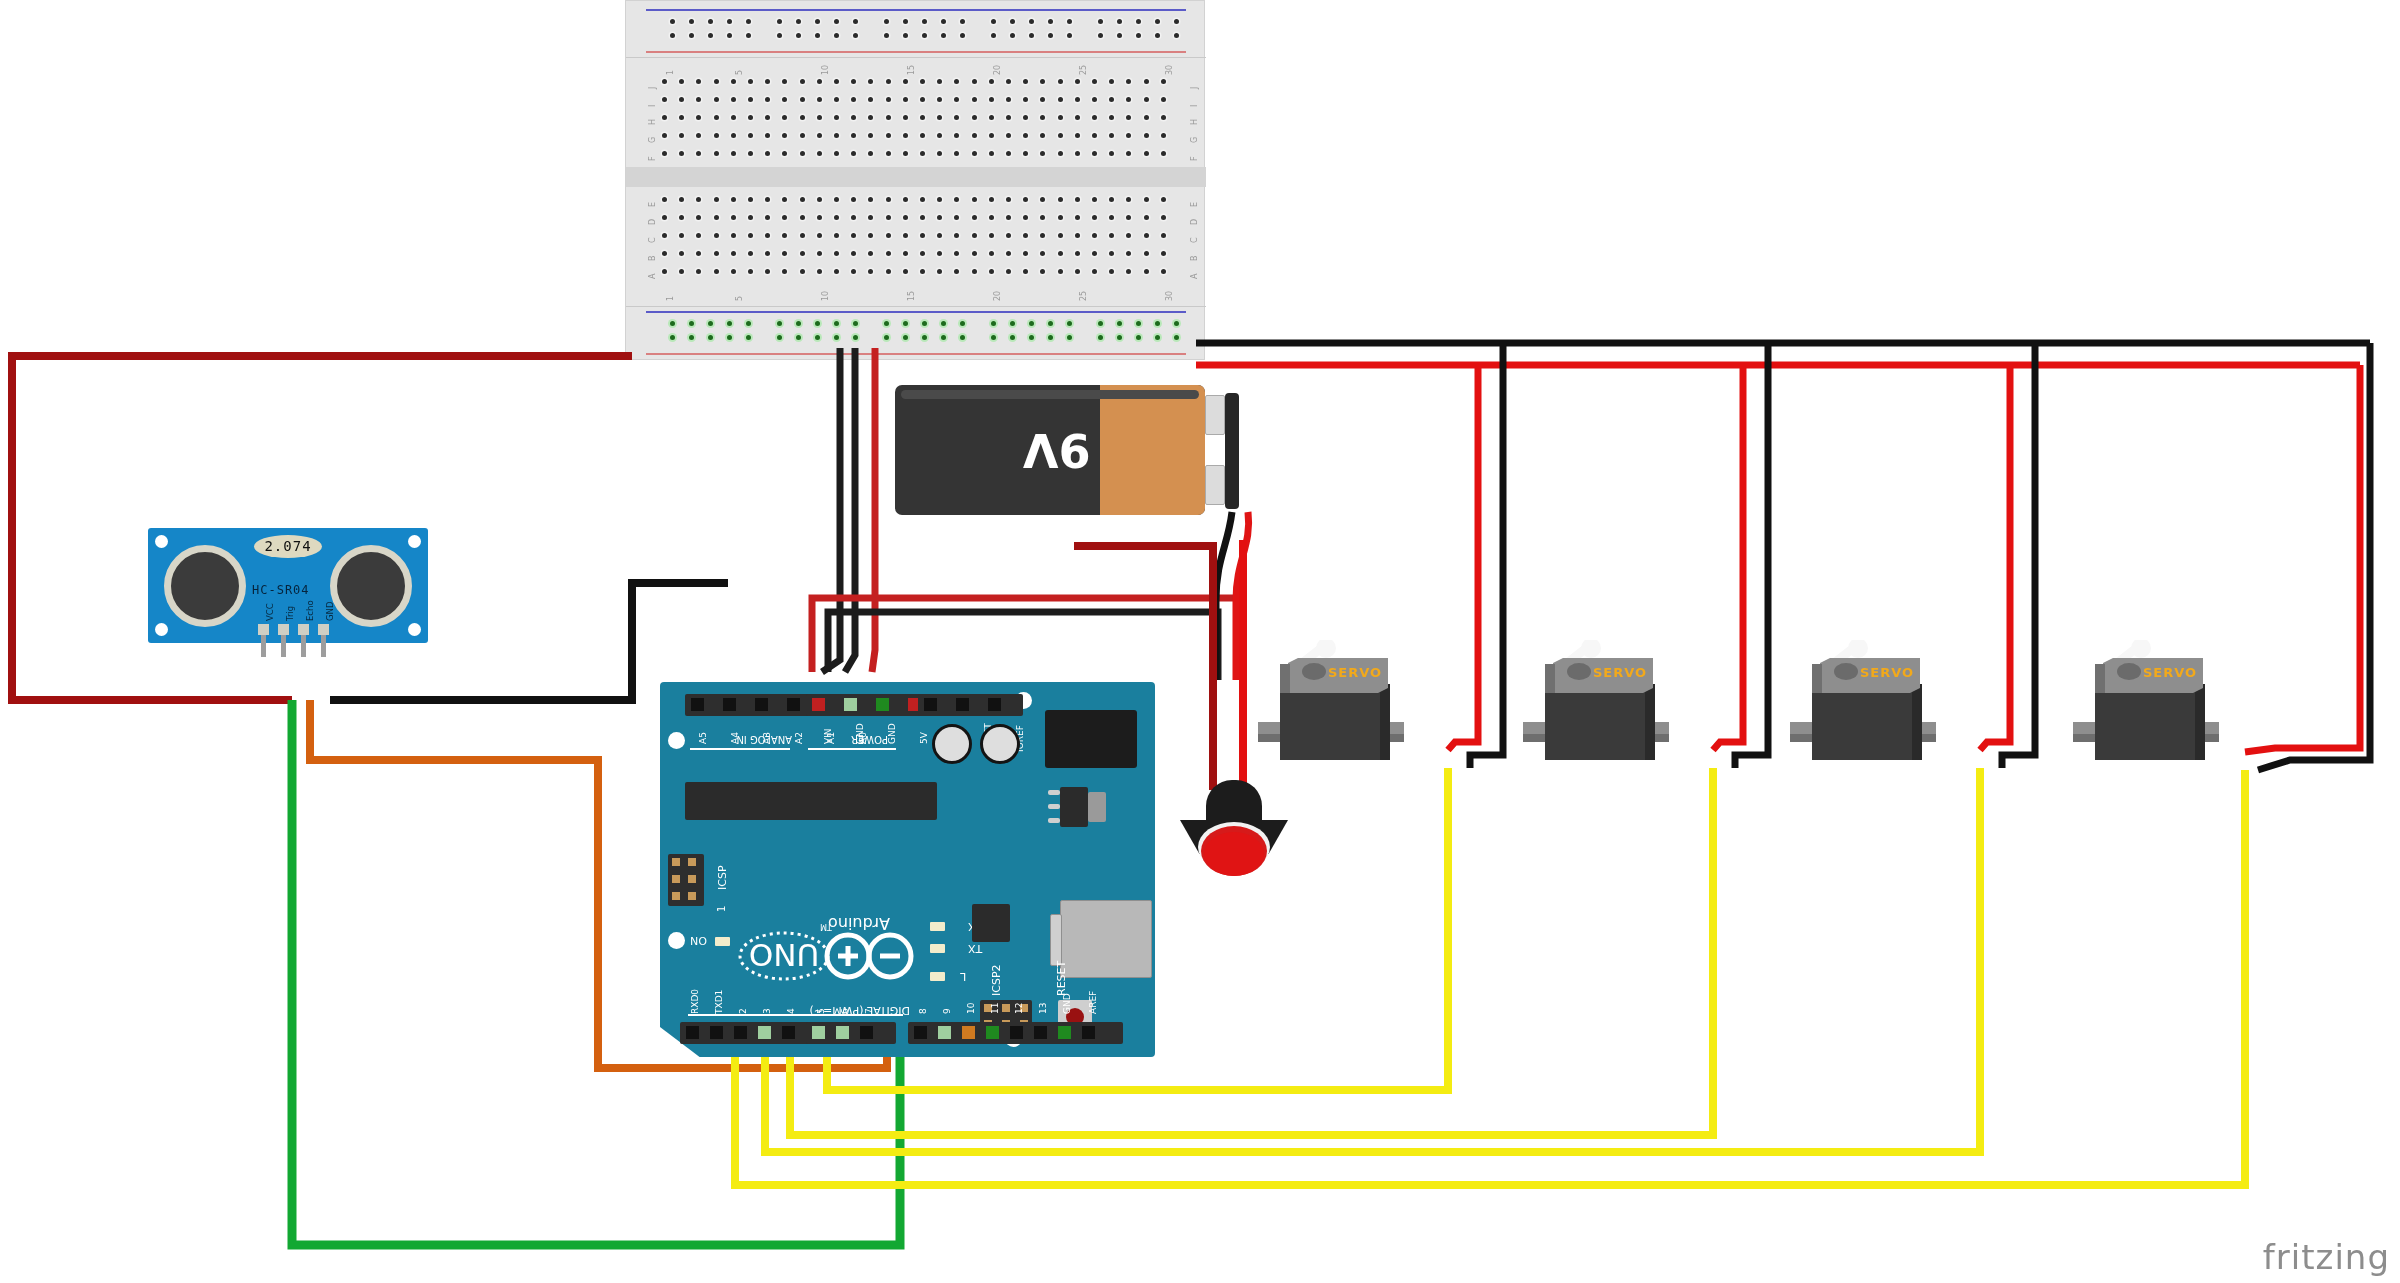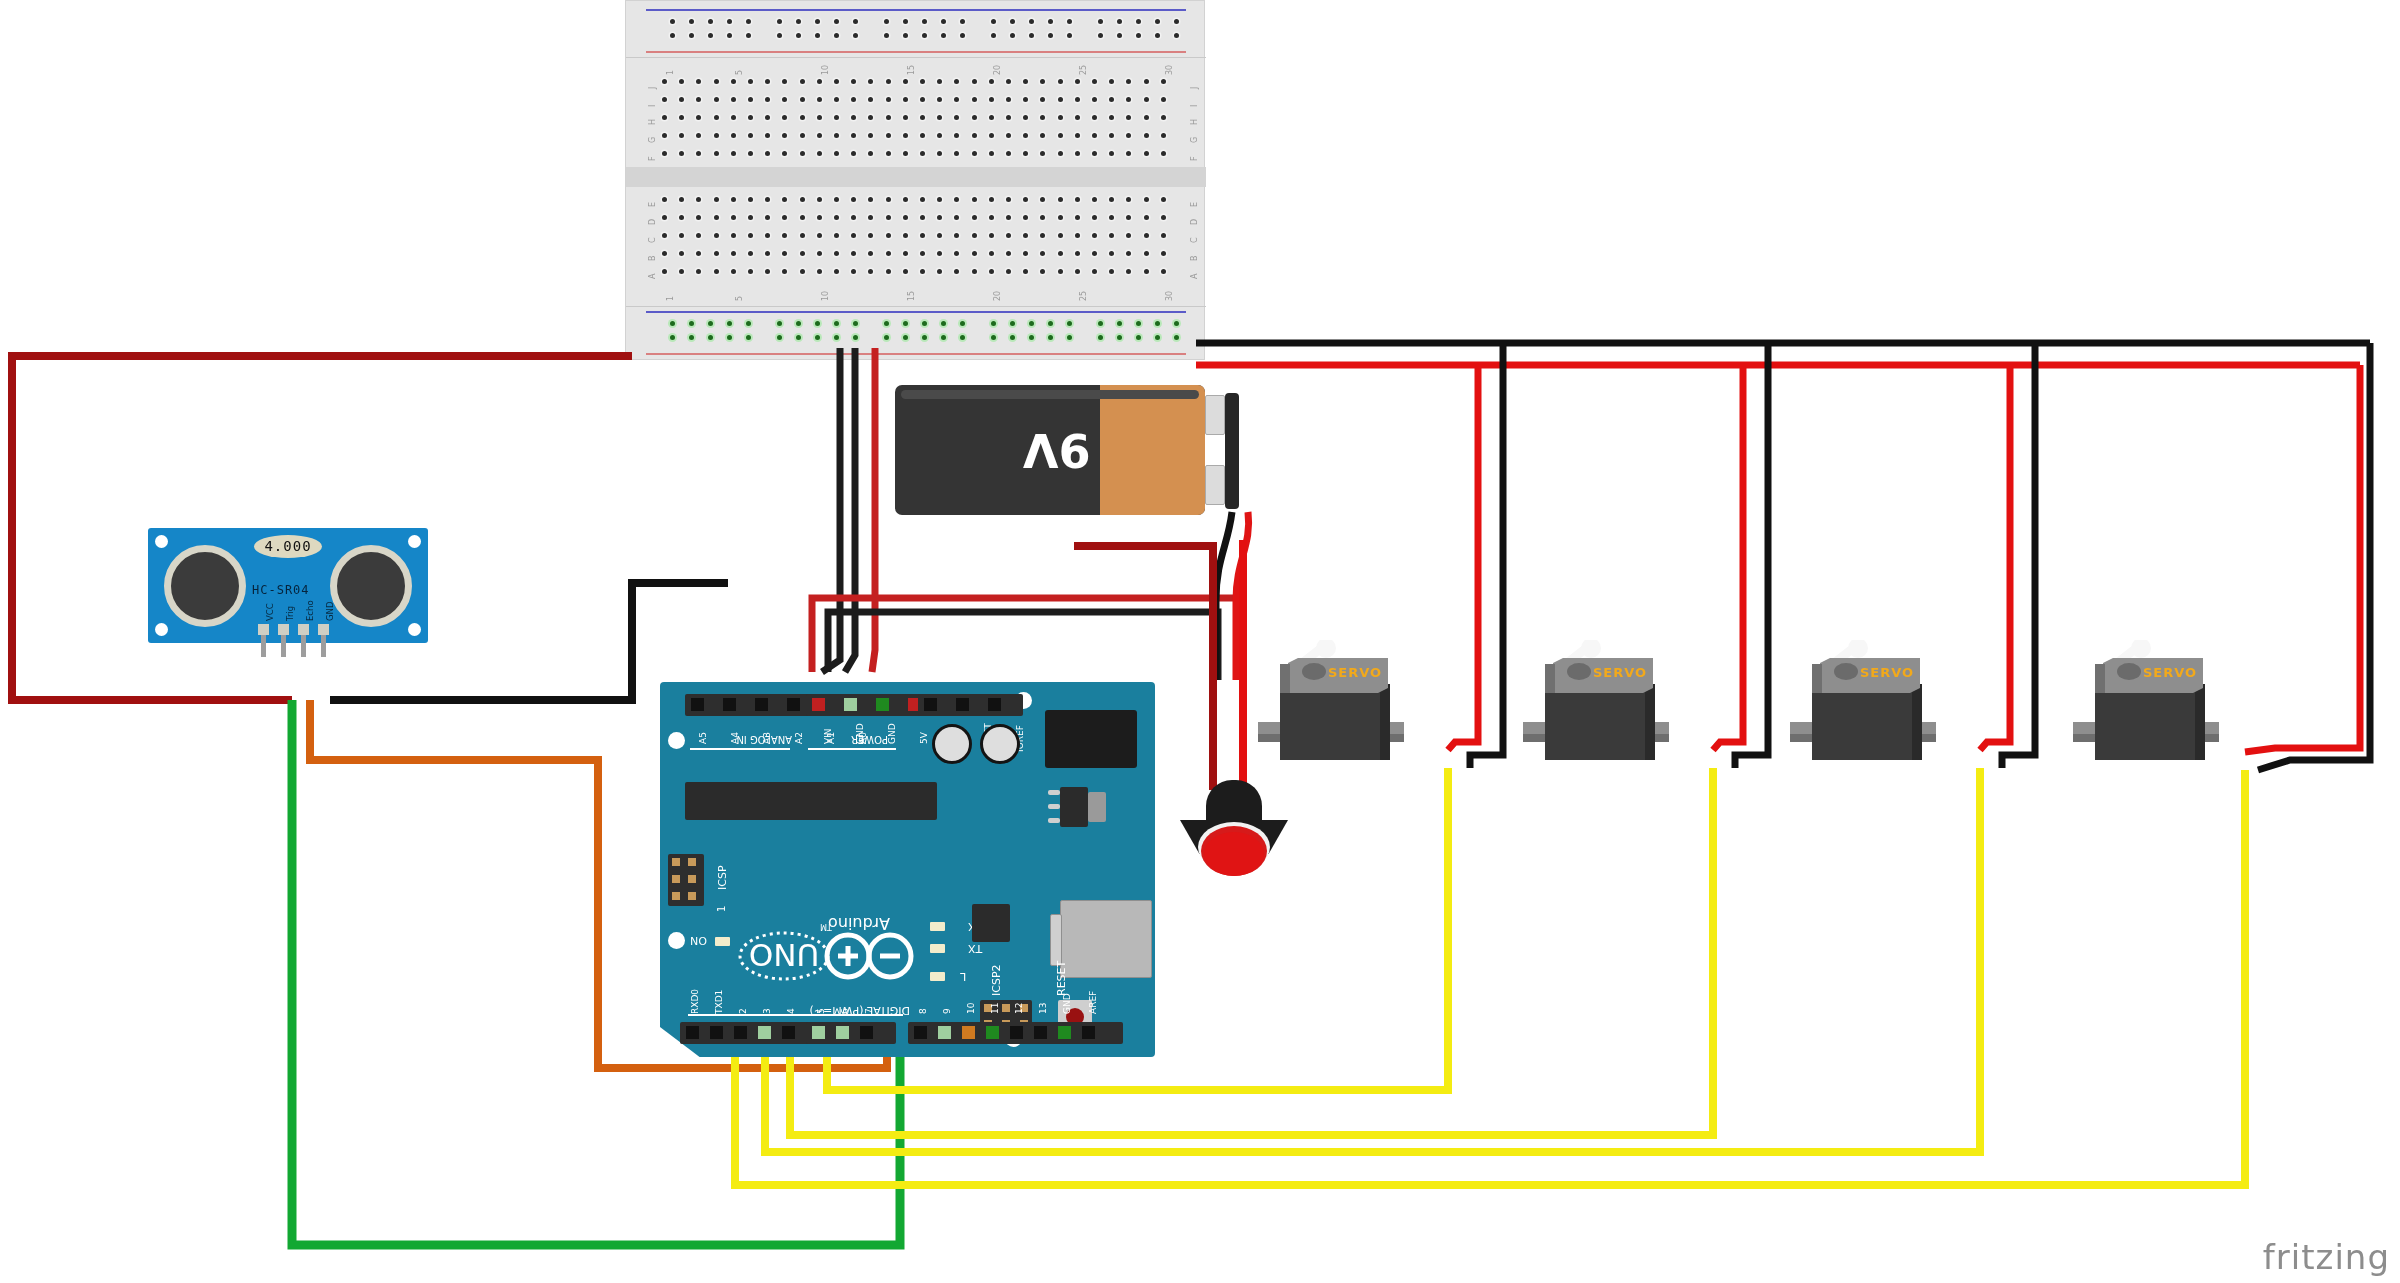--- a/index.html
+++ b/index.html
@@ -635,21 +635,21 @@
   </svg>
 
   <div class="abs" id="sonar">
     <div class="sonar-pcb"></div>
     <div class="sonar-can" style="left:16px;"></div>
     <div class="sonar-can" style="left:182px;"></div>
     <div class="sonar-mh" style="left:7px;top:7px;"></div>
     <div class="sonar-mh" style="left:260px;top:7px;"></div>
     <div class="sonar-mh" style="left:7px;top:95px;"></div>
     <div class="sonar-mh" style="left:260px;top:95px;"></div>
-    <div class="sonar-osc">4.000</div>
+    <div class="sonar-osc">2.074</div>
     <div class="sonar-name">HC-SR04</div>
 
     <div class="sonar-pad" style="left:110px;"></div>
     <div class="sonar-pad" style="left:130px;"></div>
     <div class="sonar-pad" style="left:150px;"></div>
     <div class="sonar-pad" style="left:170px;"></div>
 
     <div class="sonar-leg" style="left:113px;"></div>
     <div class="sonar-leg" style="left:133px;"></div>
     <div class="sonar-leg" style="left:153px;"></div>

